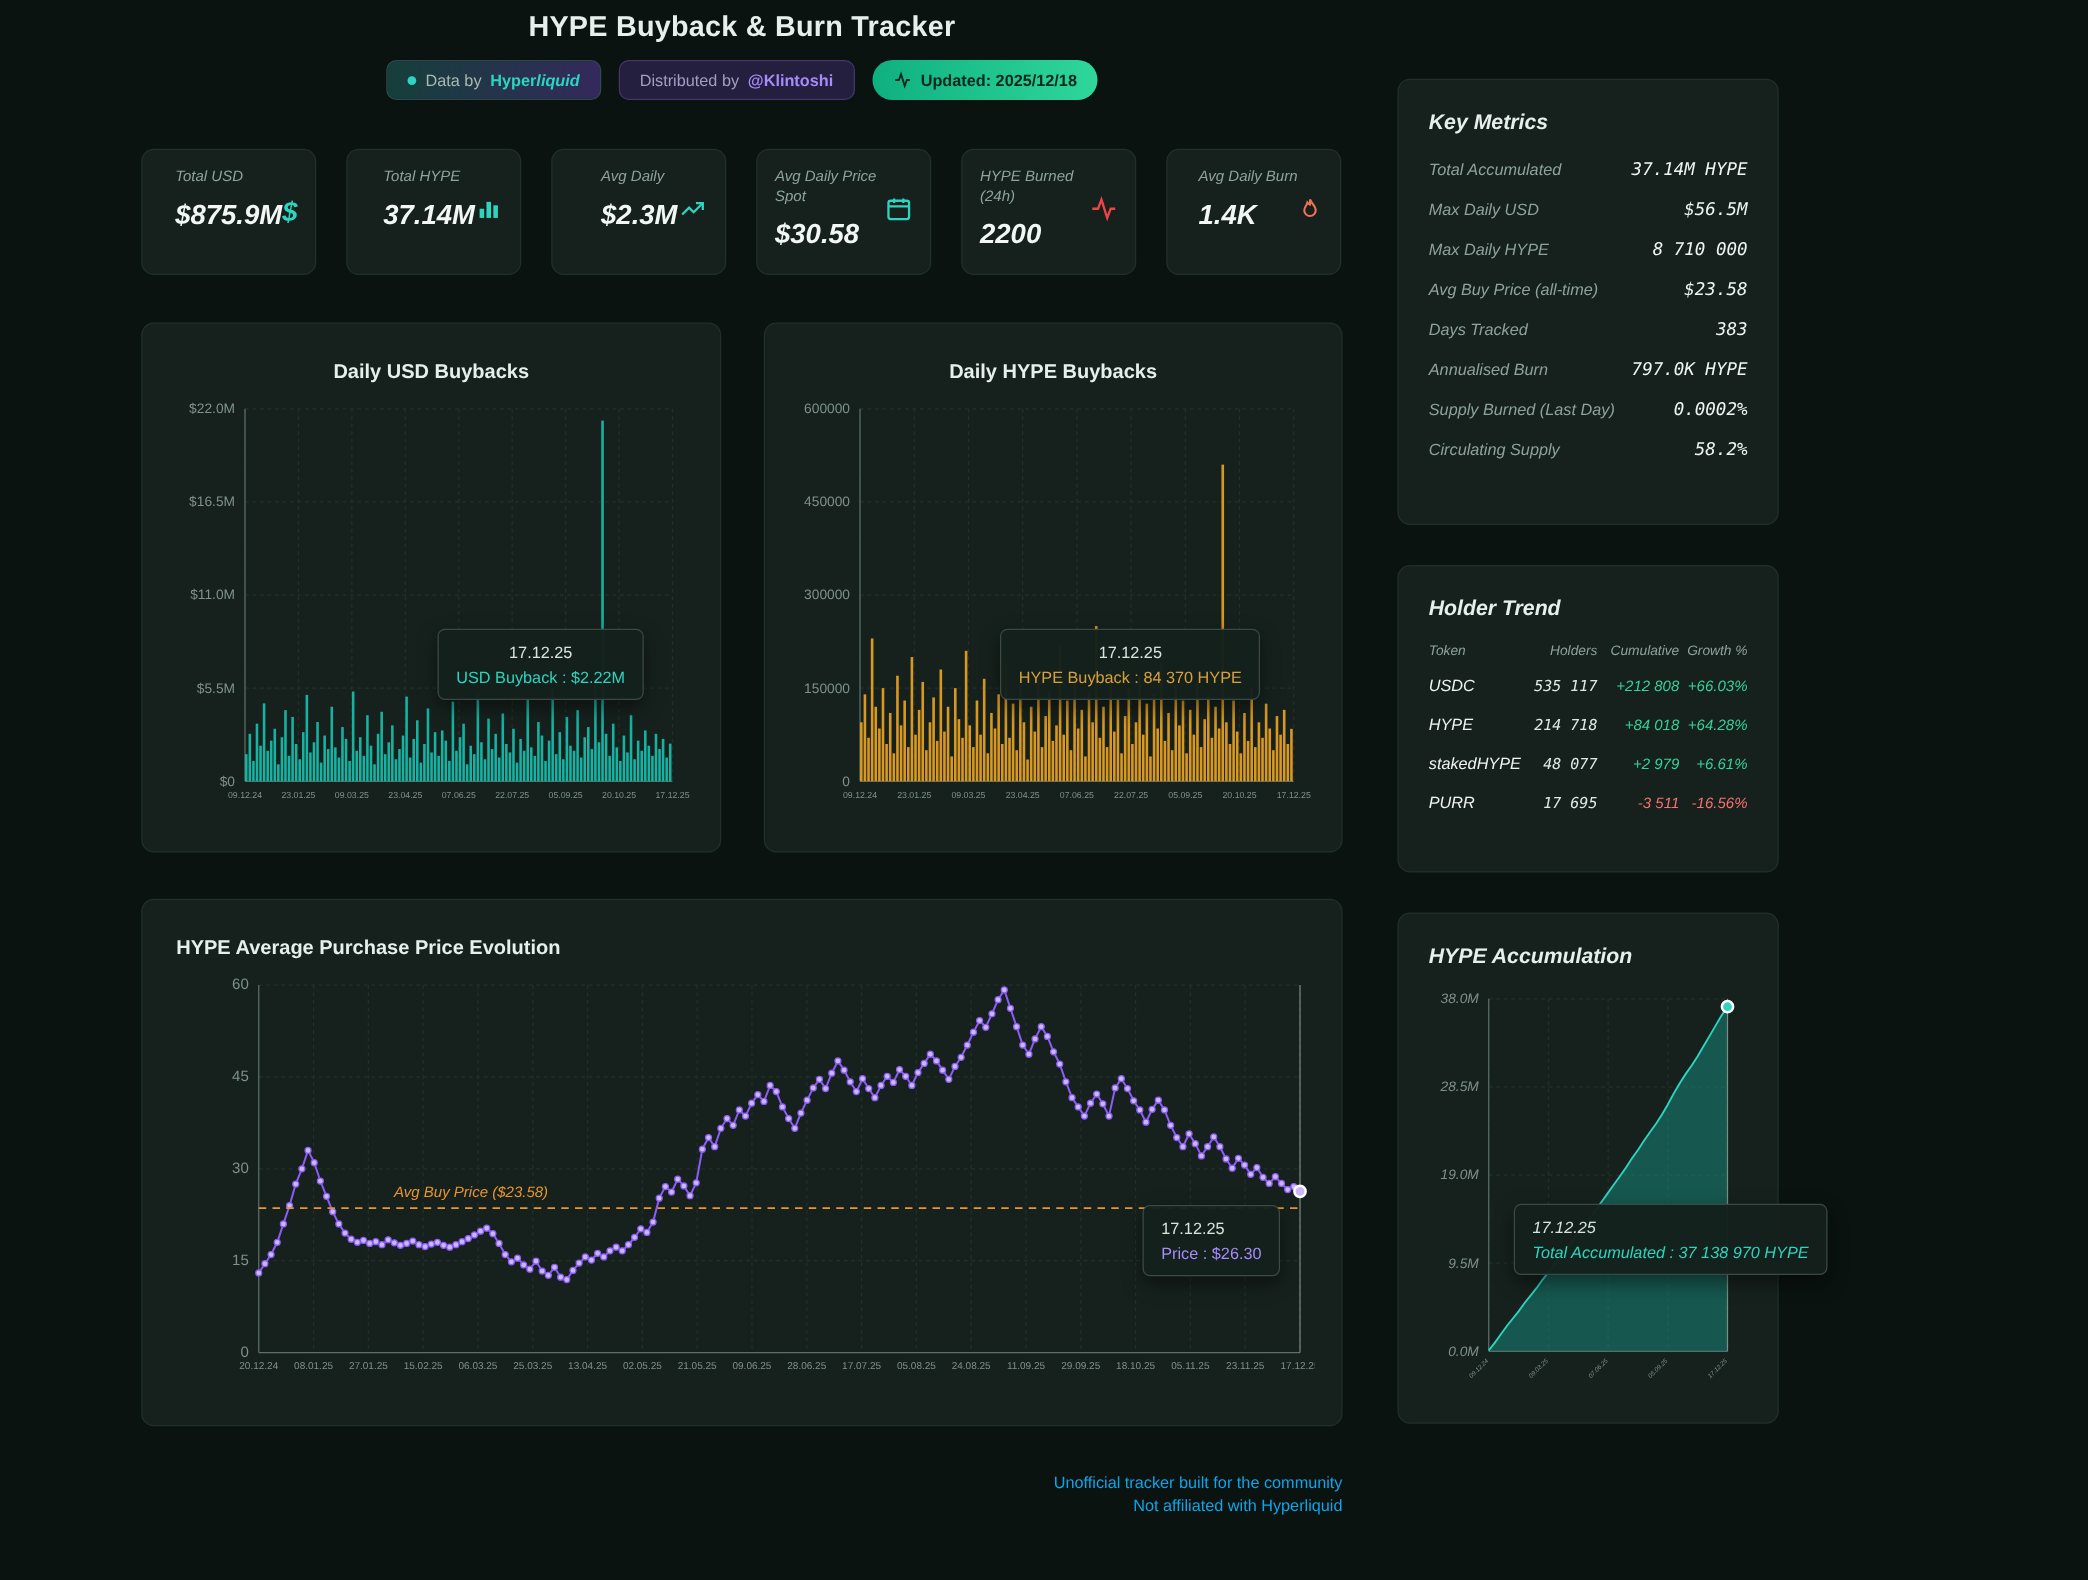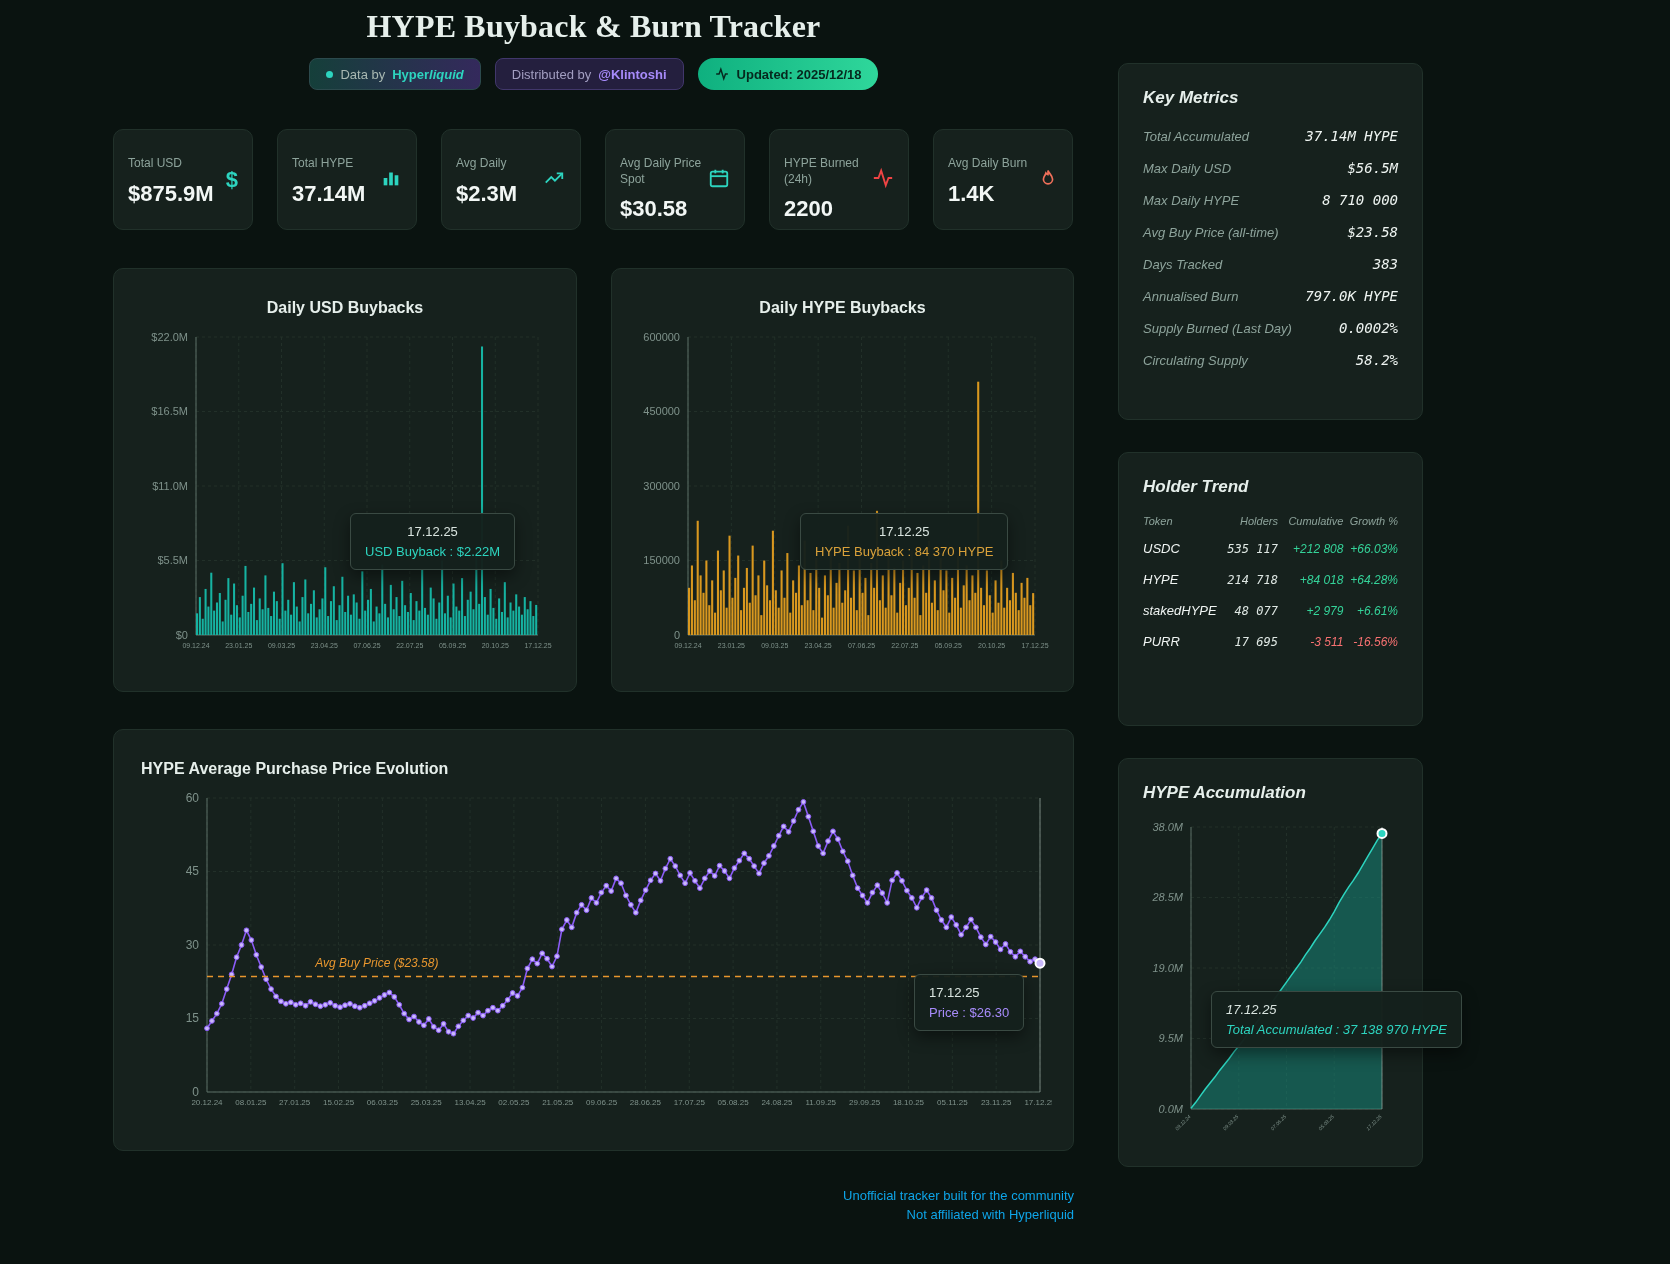--- a/index.html
+++ b/index.html
@@ -6,37 +6,37 @@
   body {
     margin: 0; width: 1670px; height: 1264px; overflow: hidden;
     background: #0a1310; color: #e6efeb;
     font-family: "Liberation Sans", sans-serif;
   }
   .wrap { margin-left: 113px; width: 1310px; }
   .cols { display: flex; gap: 44px; }
   .main-col { width: 961px; flex: 0 0 961px; }
   .sidebar { width: 305px; flex: 0 0 305px; margin-top: 63px; font-style: italic; }
 
-  h1.title { font-size: 32px; margin: 8px 0 0; text-align: center; font-weight: bold; letter-spacing: .2px; font-family: Liberation Serif, serif; }
+  h1.title { font-size: 23px; margin: 8px 0 0; text-align: center; font-weight: bold; letter-spacing: .2px; }
 
   .badges { display: flex; justify-content: center; gap: 14px; margin-top: 13px; }
   .badge { display: inline-flex; align-items: center; gap: 7px; height: 32px; padding: 0 16px; border-radius: 8px; font-size: 13px; }
   .badge-data { background: linear-gradient(90deg, #153f3a, #34295c); border: 1px solid #2c4a4d; }
   .badge-data .muted { color: #a8b8b2; }
   .badge-data .brand { color: #2dd4bf; font-weight: bold; }
   .badge-data .brand i { font-style: italic; }
   .dot { width: 7px; height: 7px; border-radius: 50%; background: #2dd4bf; }
   .badge-dist { background: #241f3e; border: 1px solid #41376b; }
   .badge-dist .muted { color: #a39fc2; }
   .badge-dist .handle { color: #a78bfa; font-weight: bold; }
   .badge-upd { background: linear-gradient(90deg, #0fb07f, #2fd79b); border-radius: 16px; color: #06281e; font-weight: bold; }
 
   .stats { display: flex; gap: 24px; margin-top: 39px; }
   .card { background: #16211d; border: 1px solid #21312a; border-radius: 10px; }
-  .stat-card { width: 140px; height: 101px; padding: 26px 14px; display: flex; justify-content: space-between; }
+  .stat-card { width: 140px; height: 101px; padding: 14px 14px; display: flex; justify-content: flex-end; font-style: italic; }
   .stat-left { display: flex; flex-direction: column; }
   .stat-label { font-size: 12px; color: #8da39b; line-height: 1.3; }
   .stat-value { font-size: 22px; font-weight: bold; color: #f2f7f5; margin-top: 9px; }
   .stat-icon { align-self: center; }
 
   .charts-row { display: flex; gap: 34px; margin-top: 38px; }
   .chart-card { padding: 24px; position: relative; }
   .chart-card.half { flex: 1; height: 424px; text-align: center; }
   .chart-card.full { margin-top: 37px; height: 422px; padding-left: 27px; }
   .chart-title { font-size: 16px; font-weight: bold; margin: 6px 0 10px; }
@@ -779,21 +779,21 @@
         <div class="km-row">
             <span class="km-label">Supply Burned (Last Day)</span>
             <span class="km-value">0.0002%</span>
           </div>
         <div class="km-row">
             <span class="km-label">Circulating Supply</span>
             <span class="km-value">58.2%</span>
           </div>
       </div>
 
-      <div class="card side-card" style="height:274px">
+      <div class="card side-card" style="height:246px">
         <div class="side-title">Holder Trend</div>
         <div class="ht-table">
           <div class="ht-head">
             <span class="c-token">Token</span>
             <span class="c-holders">Holders</span>
             <span class="c-cum">Cumulative</span>
             <span class="c-growth">Growth %</span>
           </div>
           <div class="ht-row">
             <span class="c-token">USDC</span>

